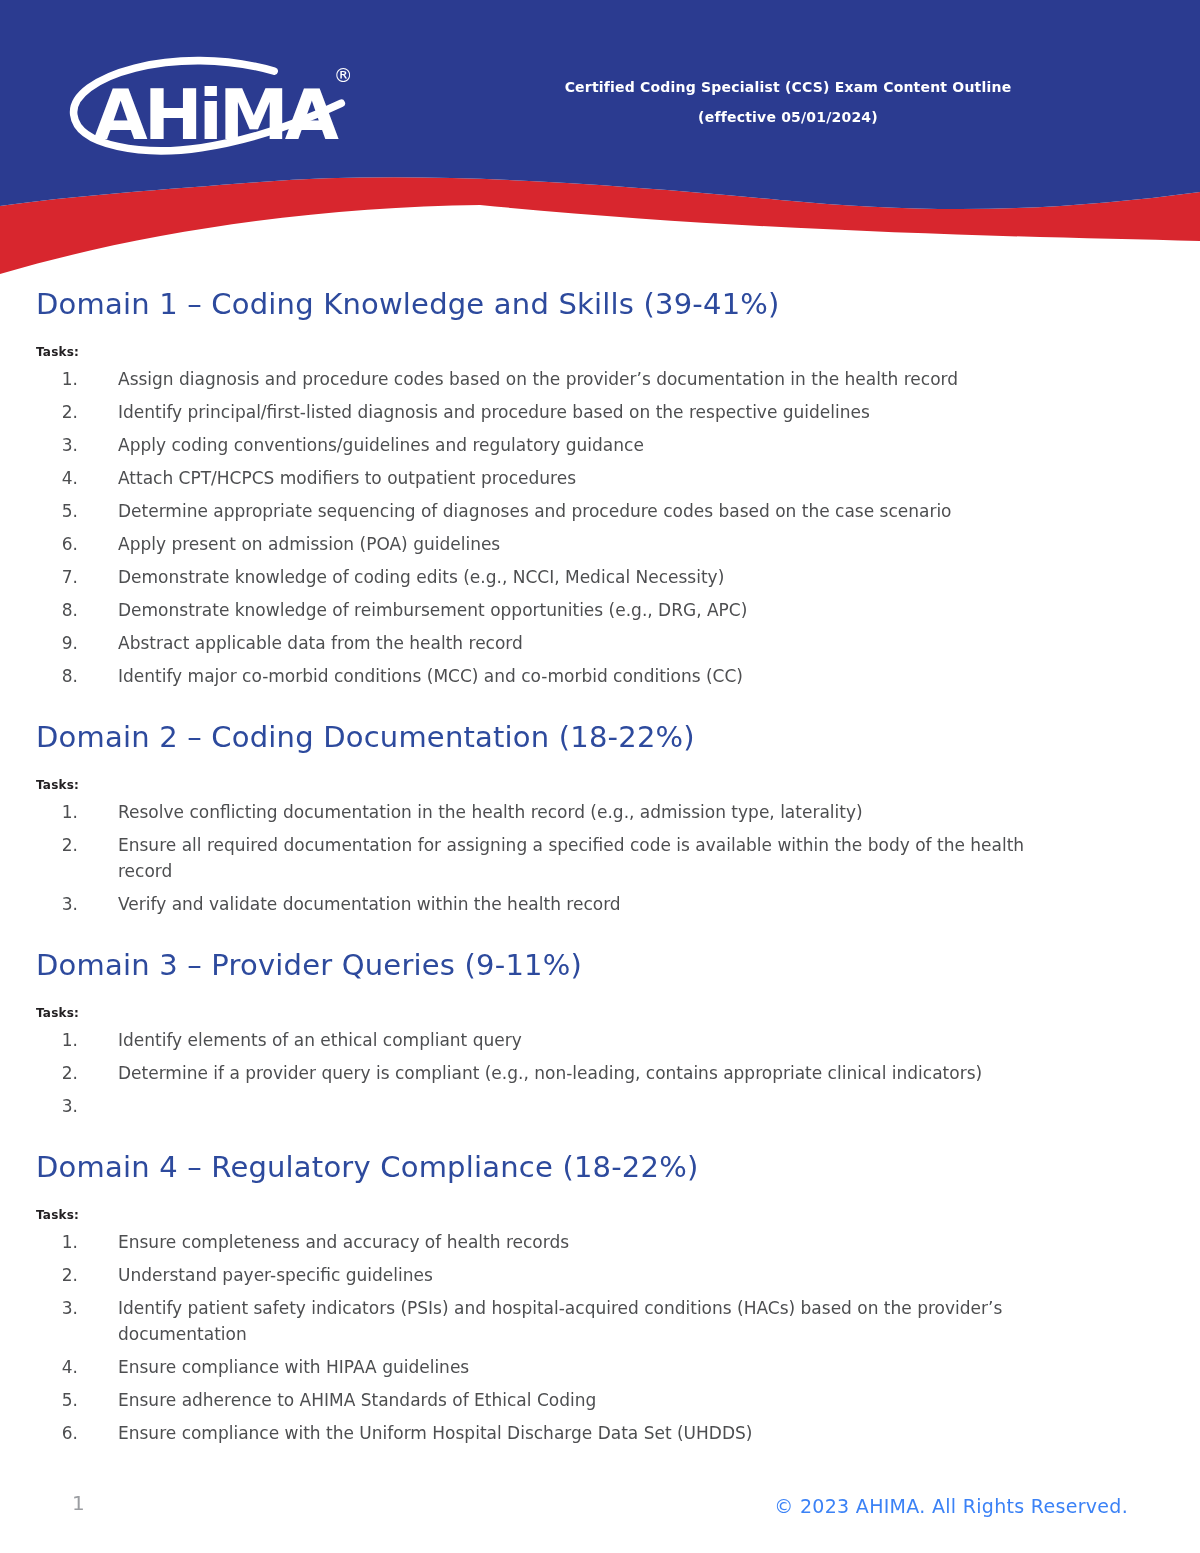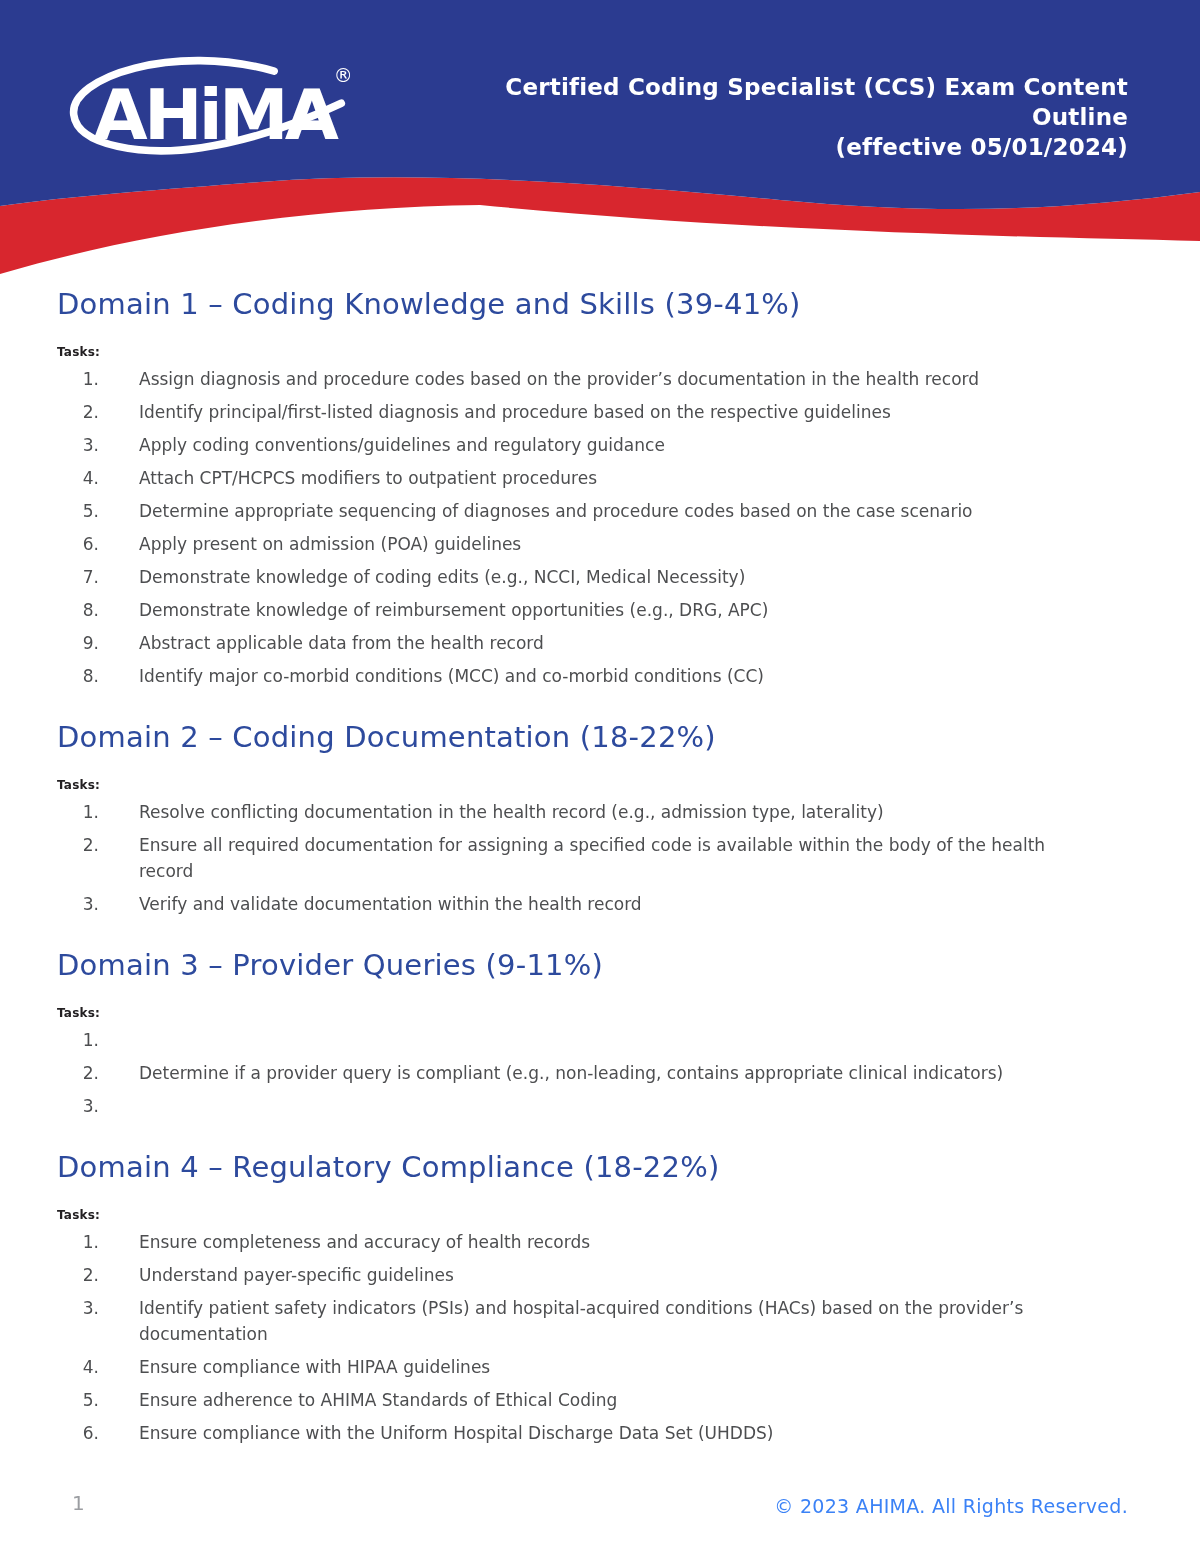--- a/index.html
+++ b/index.html
@@ -24,32 +24,32 @@
   .logo {
     position: absolute;
     top: 56px; left: 58px;
     width: 300px; height: 104px;
   }
 
   .header-title {
     position: absolute;
     top: 72px; right: 72px;
     width: 680px;
-    text-align: right;
+    text-align: center;
     color: #ffffff;
-    font-size: 23px;
+    font-size: 14px;
     font-weight: bold;
     line-height: 30px;
     letter-spacing: 0.2px;
   }
 
   
   .content {
     position: relative;
-    padding: 286px 72px 0 57px;
+    padding: 286px 72px 0 36px;
   }
   .domain-heading {
     color: #2d4a9d;
     font-size: 29px;
     font-weight: 500;
     line-height: 36px;
     letter-spacing: 0.2px;
   }
   section.domain + section.domain { margin-top: 16px; }
   section.domain { margin-bottom: 30px; }
@@ -189,20 +189,21 @@
           </li>
         </ol>
     </section>
 
     <section class="domain">
       <h2 class="domain-heading">Domain 3 – Provider Queries (9-11%)</h2>
       <p class="tasks-label">Tasks:</p>
       <ol class="tasks">
           <li class="task">
             <span class="num">1.</span>
+            <span class="txt">Identify elements of an ethical compliant query</span>
           </li>
           <li class="task">
             <span class="num">2.</span>
             <span class="txt">Determine if a provider query is compliant (e.g., non-leading, contains appropriate clinical indicators)</span>
           </li>
           <li class="task">
             <span class="num">3.</span>
           </li>
         </ol>
     </section>

